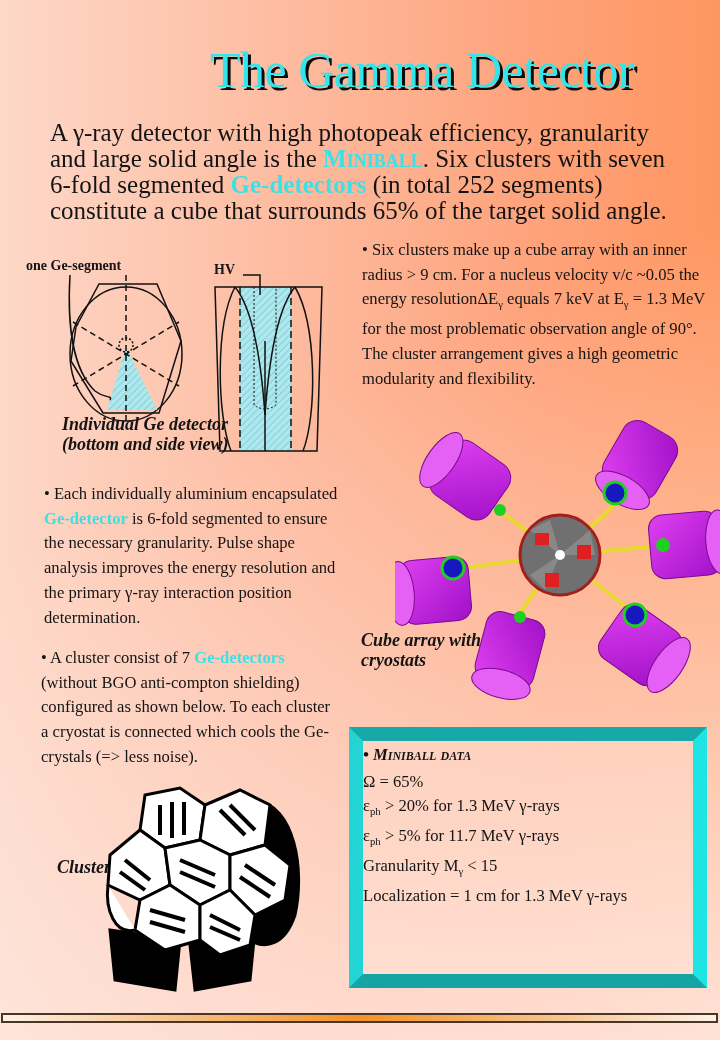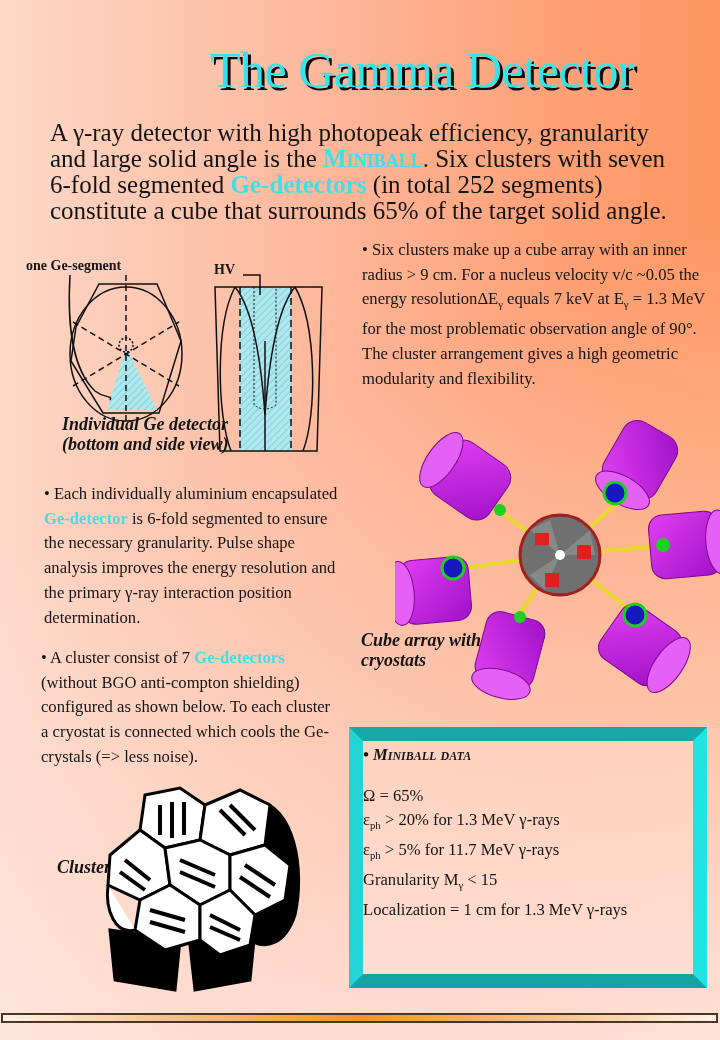--- a/index.html
+++ b/index.html
@@ -30,21 +30,21 @@
   .caption { font-style:italic; font-weight:bold; font-size:18px; line-height:20px; }
   .lbl { font-weight:bold; font-size:14px; }
   .box {
     left:349px; top:727px; width:358px; height:261px; box-sizing:border-box;
     border-style:solid; border-width:14px;
     border-top-color:#17a8a8; border-left-color:#22d4d4;
     border-right-color:#1fe4e4; border-bottom-color:#14a4a4;
     background: linear-gradient(180deg, rgba(255,220,205,0.5), rgba(255,230,220,0.4));
   }
   .box-inner { padding:2px 0 0 0; font-size:16.6px; line-height:24.7px; }
-  .box-title { font-style:italic; font-weight:bold; margin-bottom:16px; }
+  .box-title { font-style:italic; font-weight:bold; margin-bottom:2px; }
   .footer-bar {
     left:1px; top:1013px; width:717px; height:10px; box-sizing:border-box;
     border:2px solid #4b3528;
     background: linear-gradient(90deg, #fdf3e6 0%, #f7c896 20%, #f29328 50%, #f7c896 80%, #fdf3e6 100%);
   }
   sub, sup { font-size:65%; }
 </style>
 </head>
 <body>
 

